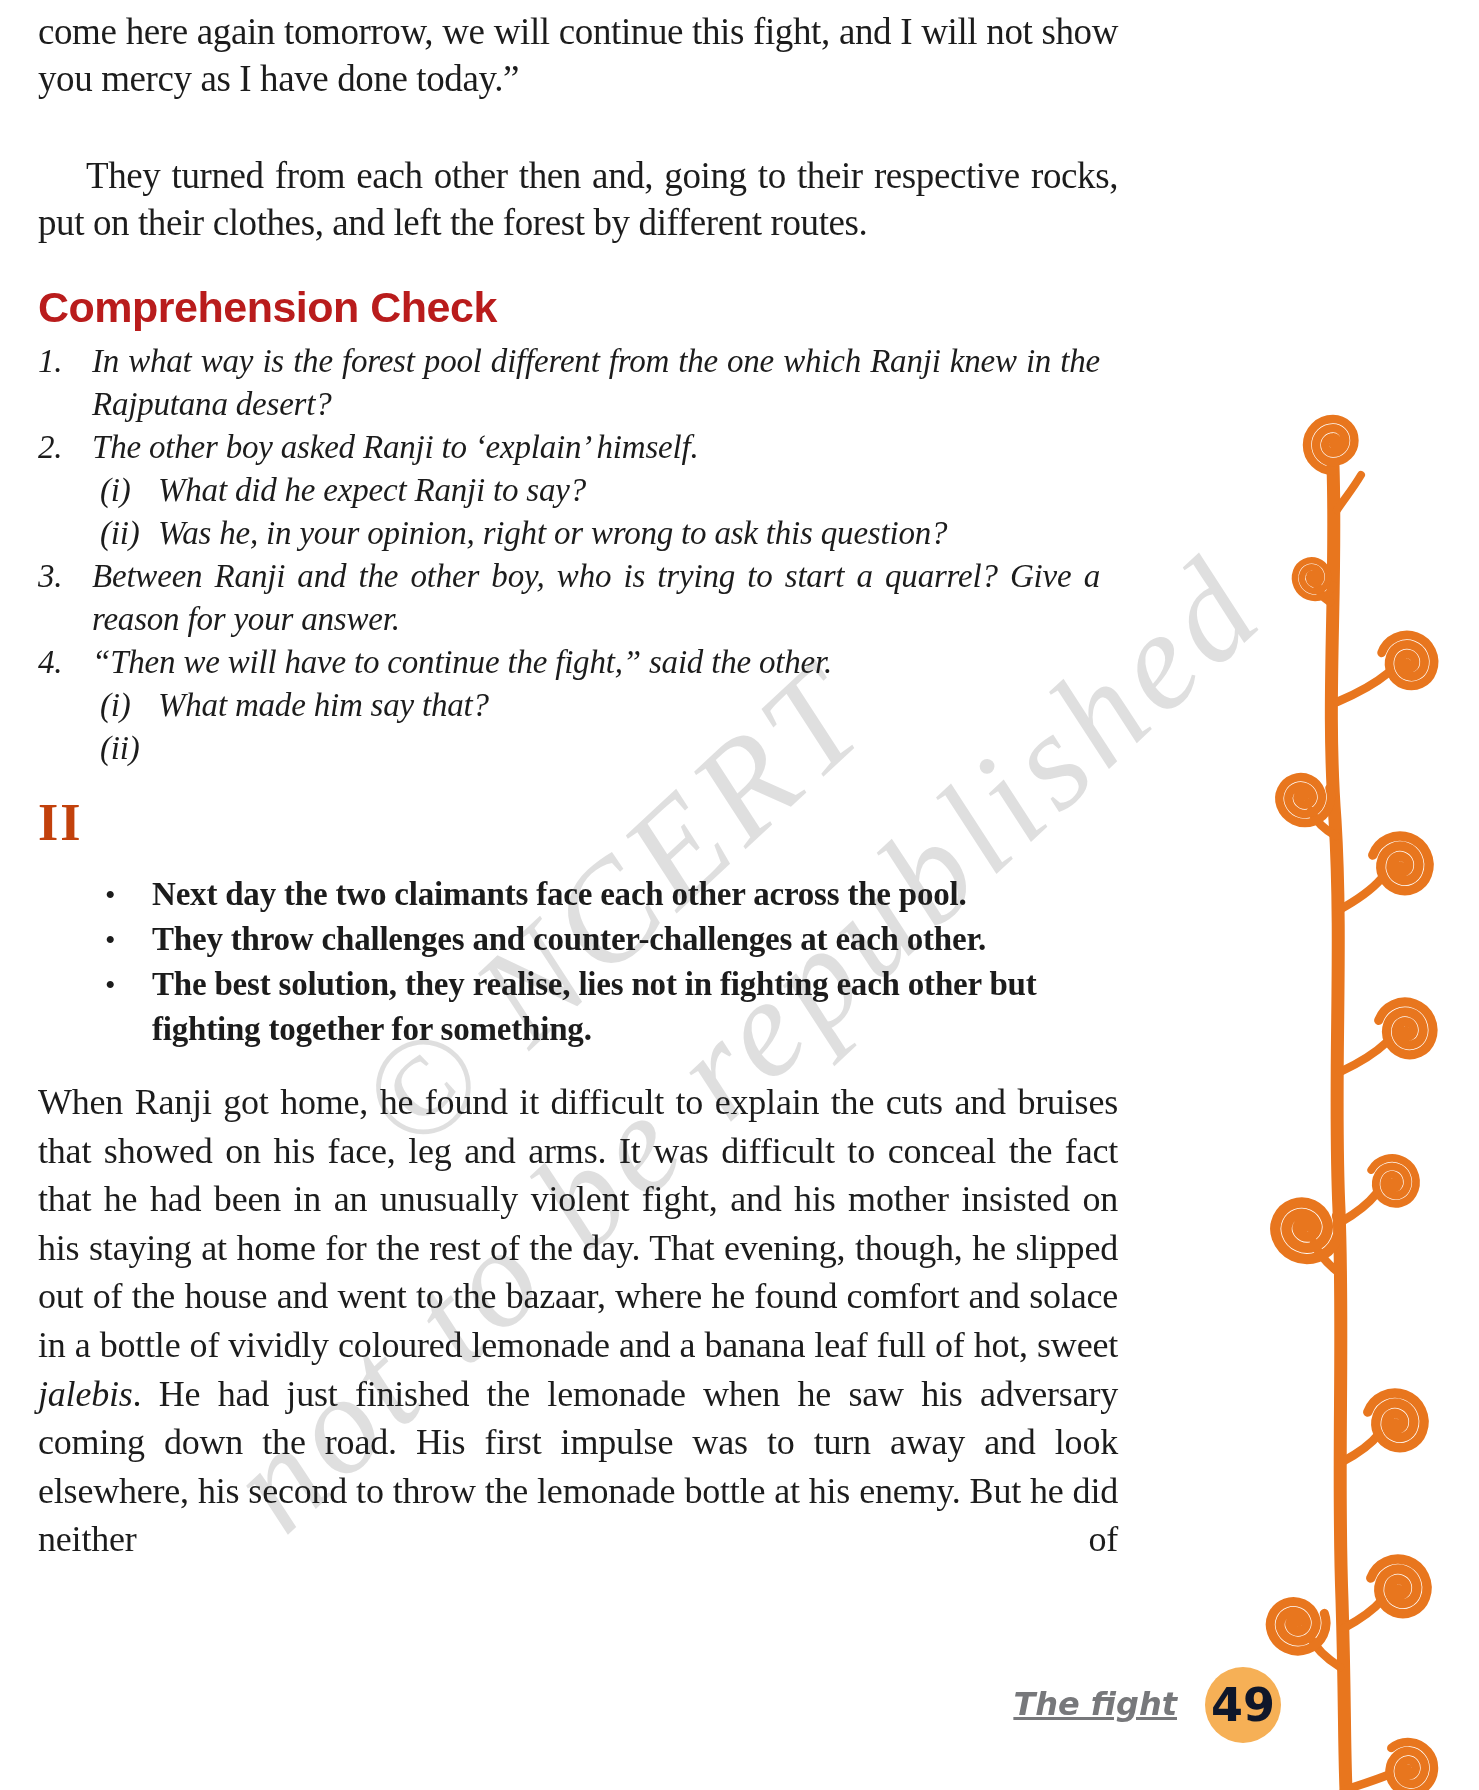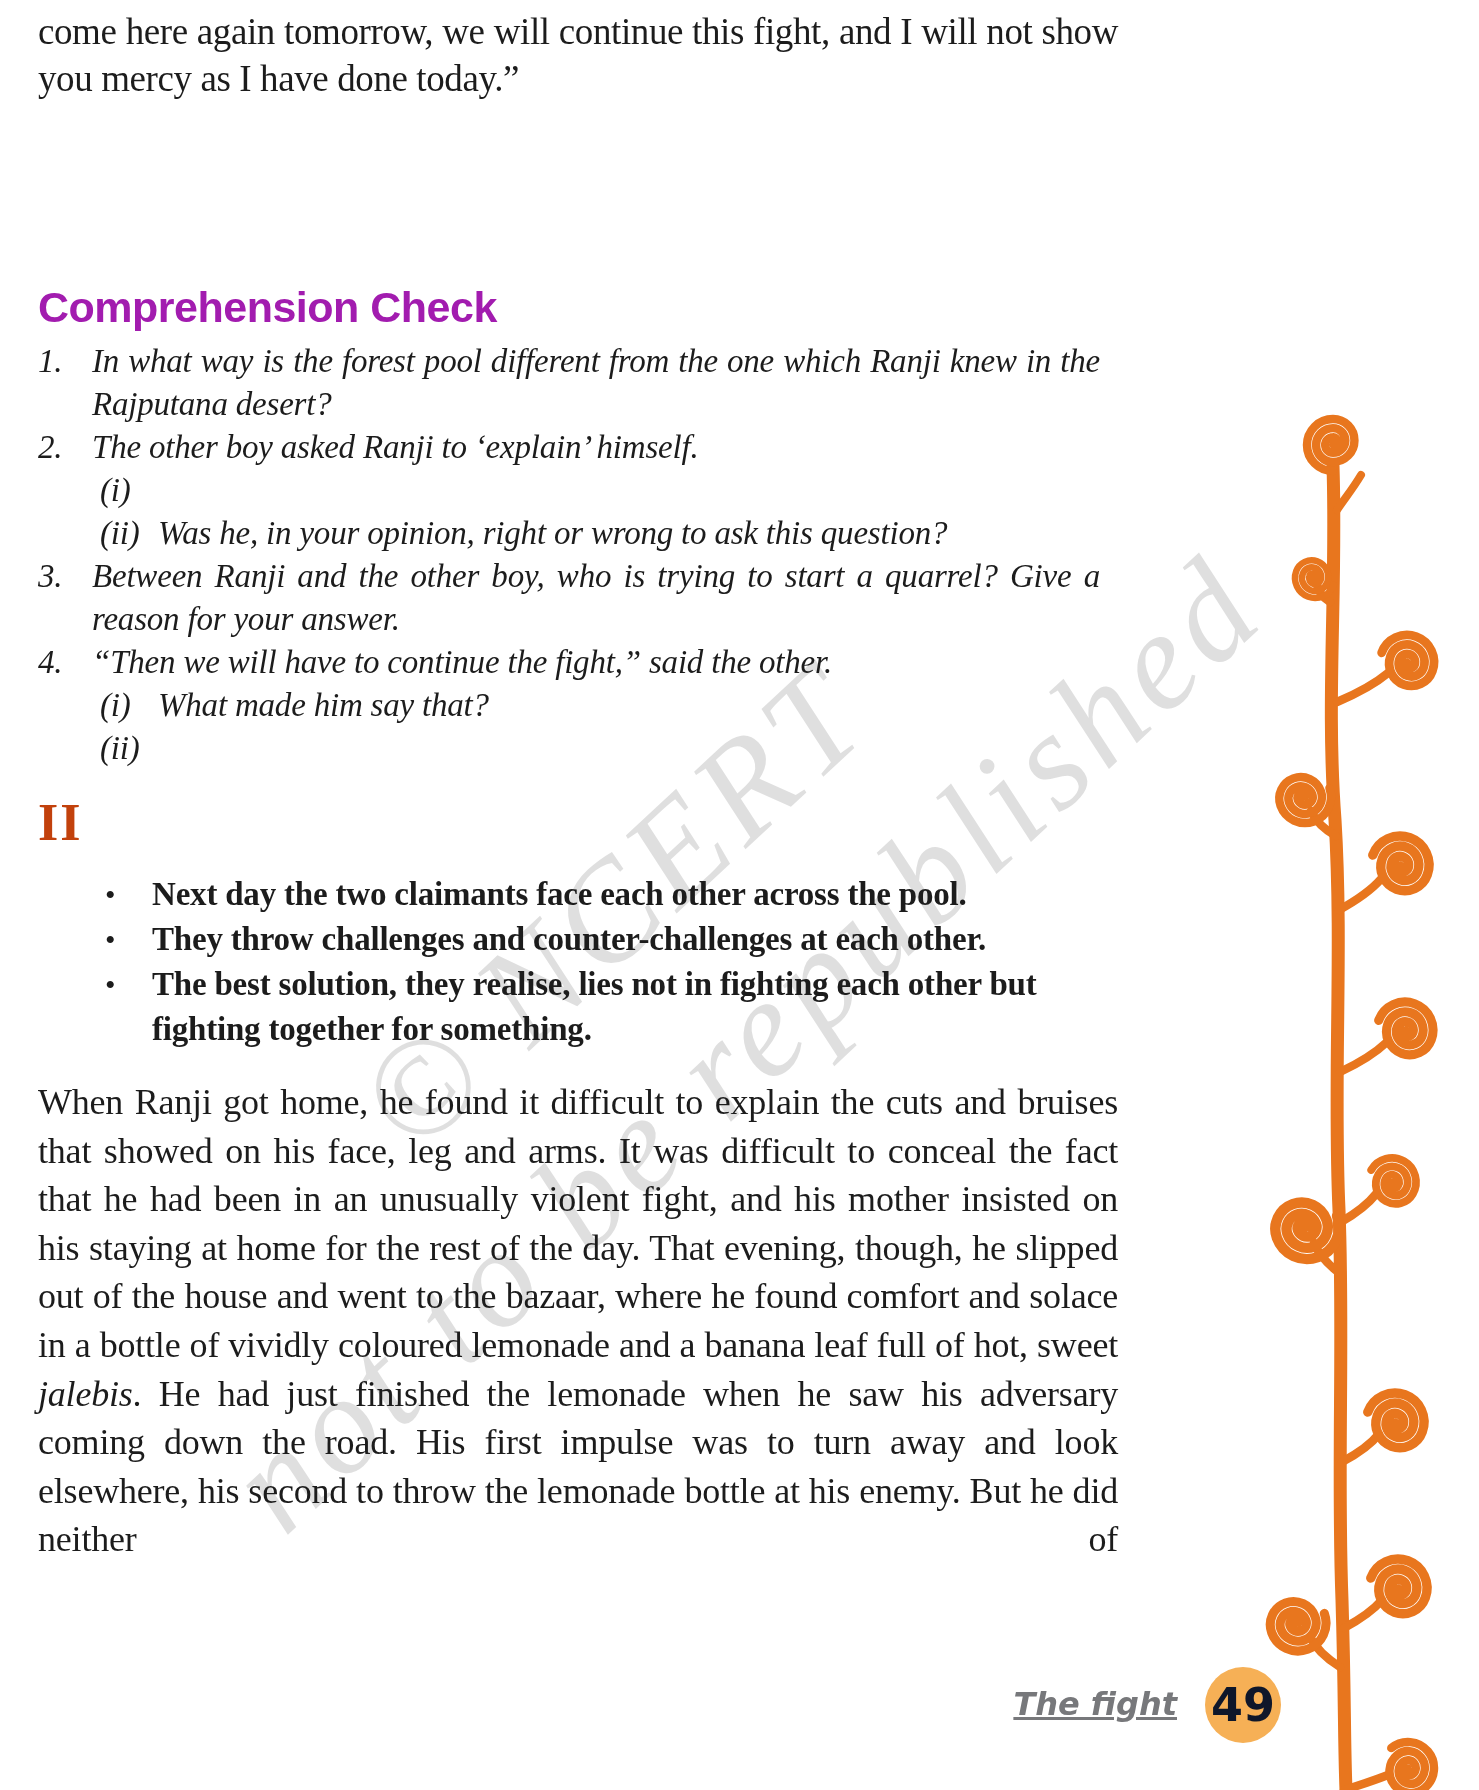--- a/index.html
+++ b/index.html
@@ -52,21 +52,21 @@
 
   .cc-heading {
     position: absolute;
     left: 38px; top: 283px;
     margin: 0;
     font-family: "Liberation Sans", sans-serif;
     font-weight: 700;
     font-size: 43px;
     line-height: 48px;
     letter-spacing: -0.5px;
-    color: #a21caf;
+    color: #b91c1c;
   }
 
   .qlist {
     position: absolute;
     left: 38px; top: 340px;
     width: 1062px;
     font-style: italic;
     font-size: 33px;
     line-height: 43px;
     letter-spacing: -0.2px;
@@ -207,34 +207,36 @@
         </g>
       <g transform="translate(168,1398) scale(1.3) rotate(230)">
           <use href="#spiral"></use>
         </g>
     </g>
   </svg>
 
   <div class="content">
 
     <p class="para p1">come here again tomorrow, we will continue this fight, and I will not show you mercy as I have done today.”</p>
+    <p class="para p3">They turned from each other then and, going to their respective rocks, put on their clothes, and left the forest by different routes.</p>
 
     <h2 class="cc-heading">Comprehension Check</h2>
 
     <div class="qlist">
       <div class="q">
         <span class="qn">1.</span>
         <span class="qt">In what way is the forest pool different from the one which Ranji knew in the Rajputana desert?</span>
       </div>
       <div class="q">
         <span class="qn">2.</span>
         <span class="qt">The other boy asked Ranji to ‘explain’ himself.</span>
       </div>
       <div class="q sub">
         <span class="qn">(i)</span>
+        <span class="qt">What did he expect Ranji to say?</span>
       </div>
       <div class="q sub">
         <span class="qn">(ii)</span>
         <span class="qt">Was he, in your opinion, right or wrong to ask this question?</span>
       </div>
       <div class="q">
         <span class="qn">3.</span>
         <span class="qt">Between Ranji and the other boy, who is trying to start a quarrel? Give a reason for your answer.</span>
       </div>
       <div class="q">

